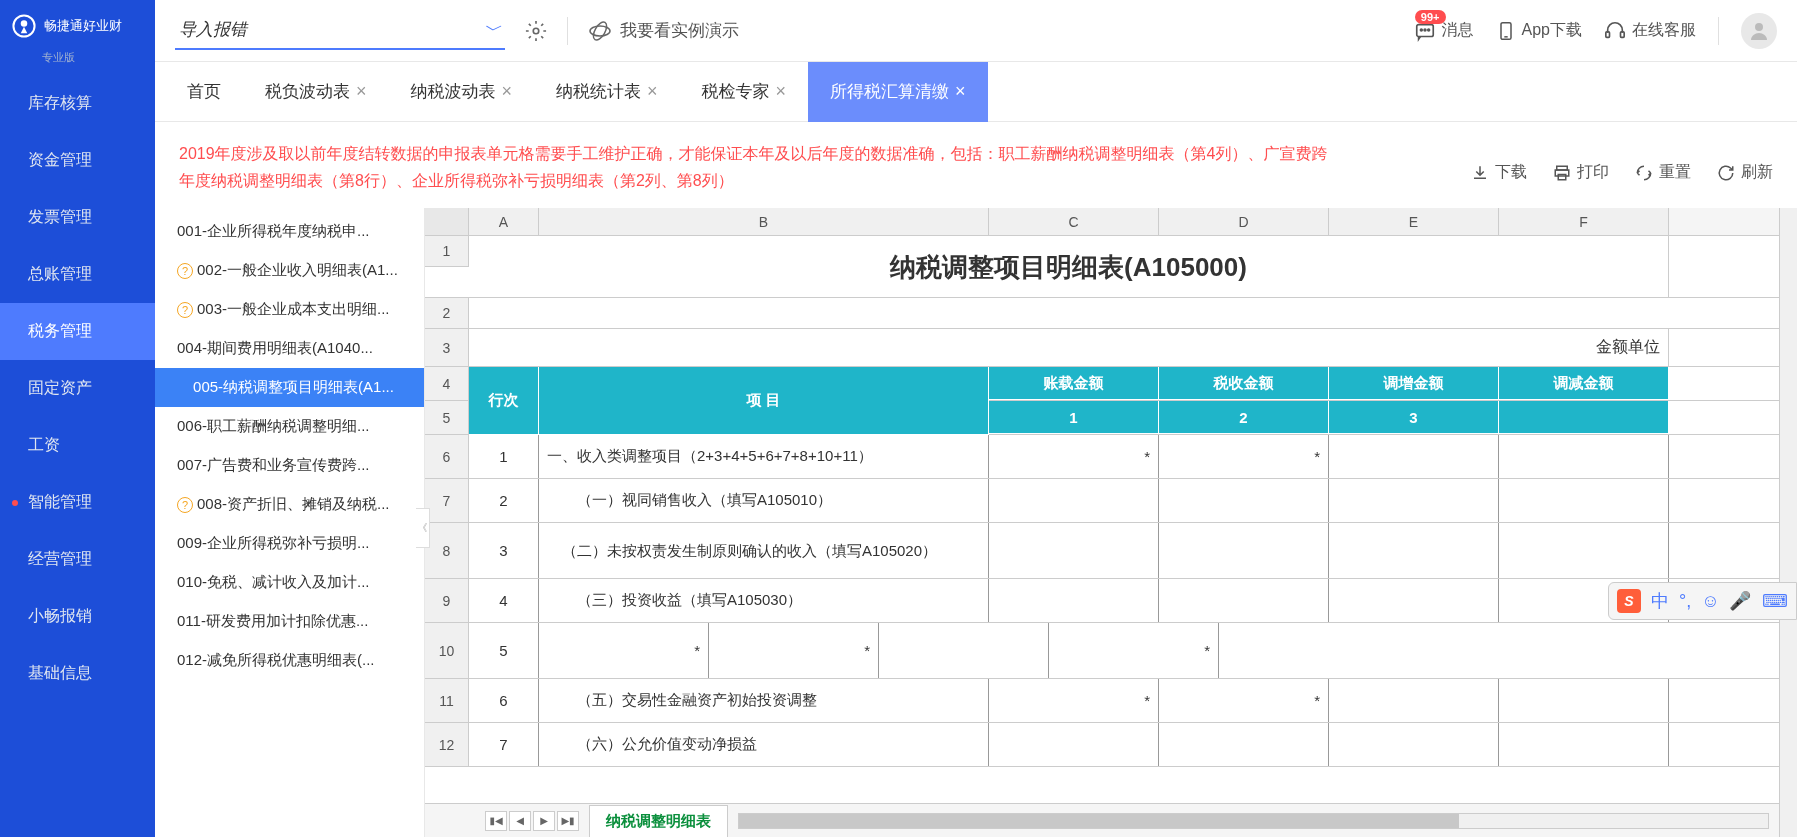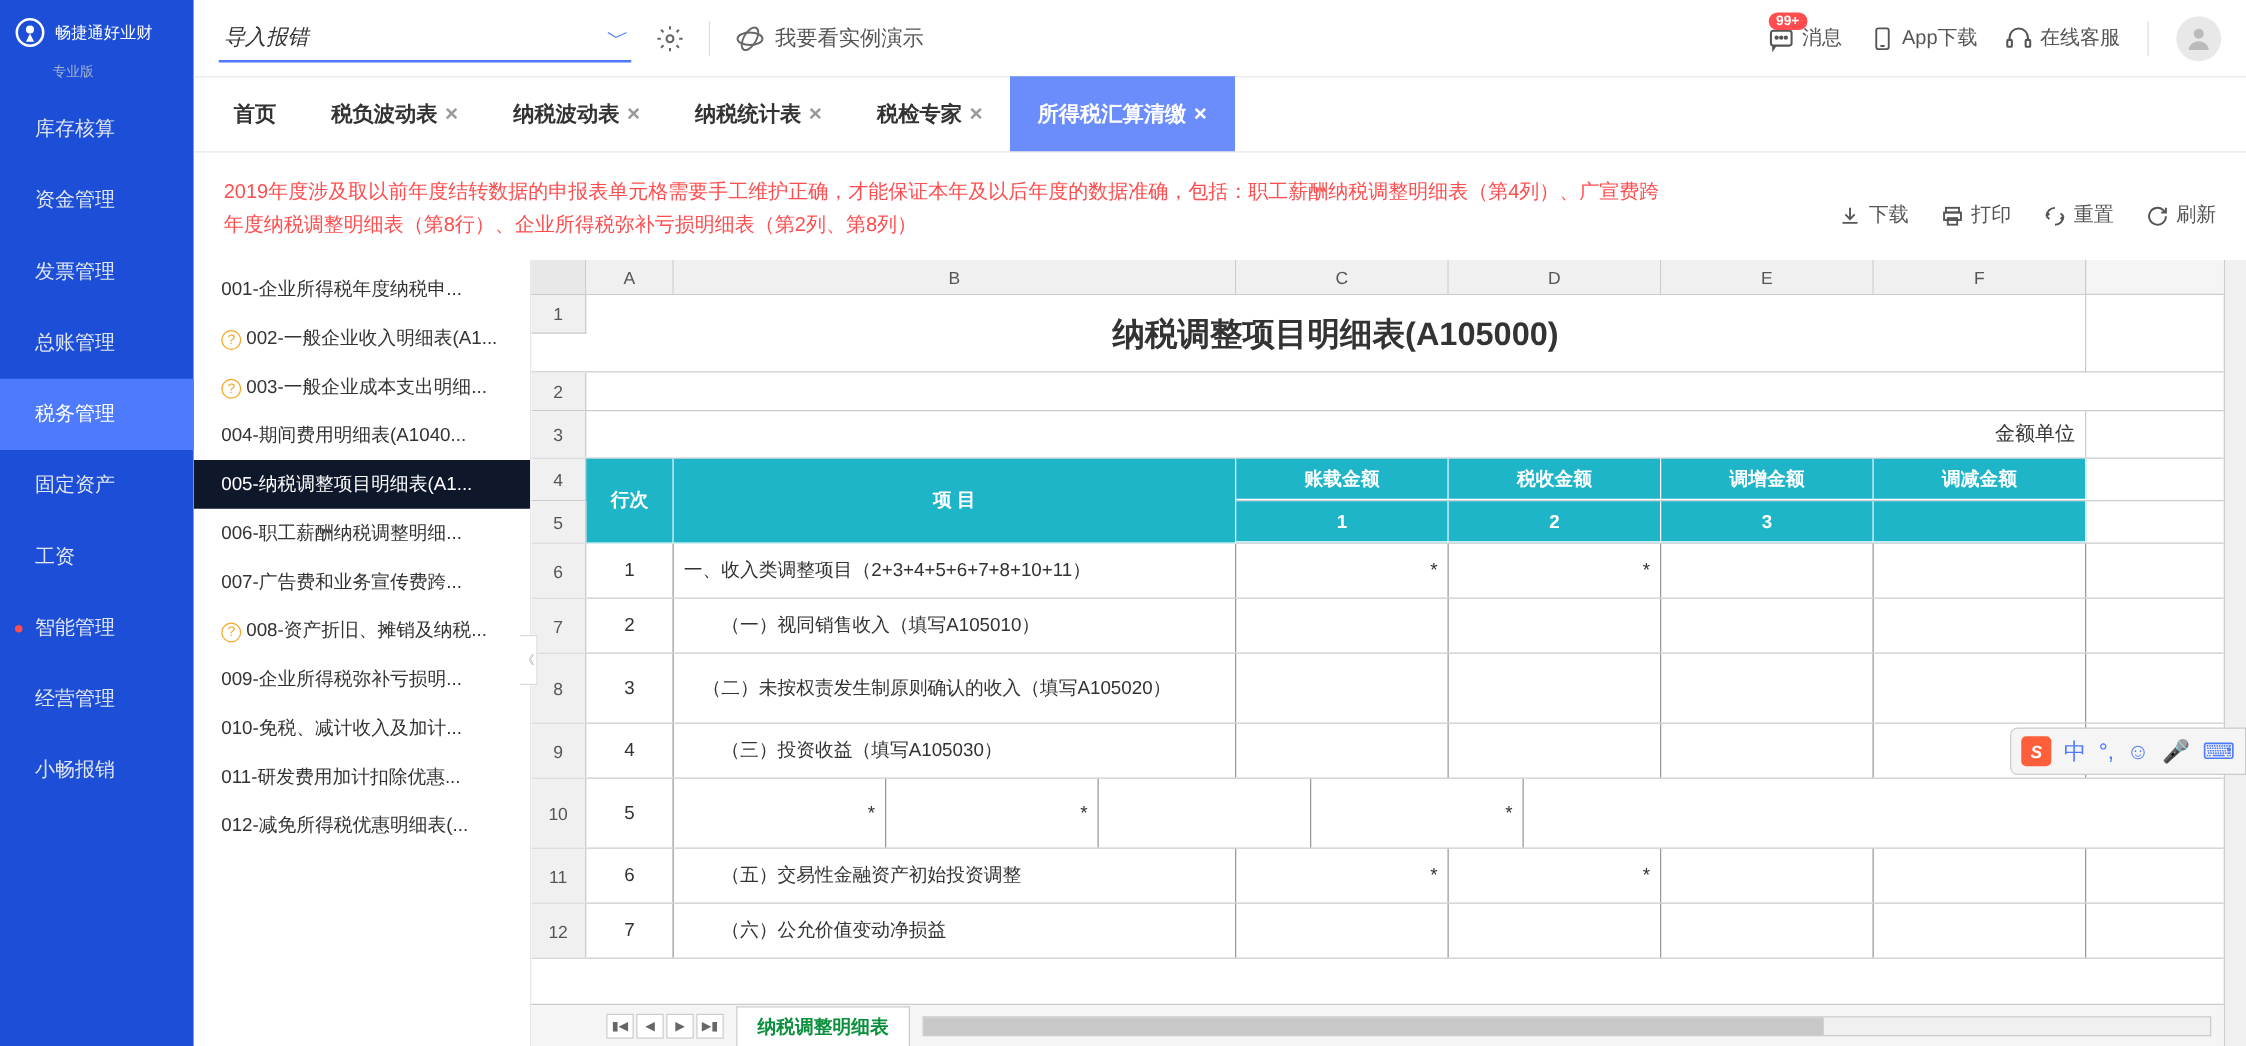--- a/index.html
+++ b/index.html
@@ -20,34 +20,34 @@
 .search-box { display: flex; align-items: center; width: 330px; border-bottom: 2px solid #4e7bfe; padding: 6px 4px; gap: 8px; font-style: italic; }
 .search-box span.text { flex: 1; font-size: 17px; color: #333; }
 .chevron-down { color: #4e7bfe; font-size: 18px; }
 .gear-icon { color: #666; font-size: 20px; cursor: pointer; }
 .divider { width: 1px; height: 28px; background: #e0e0e0; }
 .demo-link { display: flex; align-items: center; gap: 8px; color: #555; font-size: 17px; cursor: pointer; }
 .topbar-right { margin-left: auto; display: flex; align-items: center; gap: 22px; }
 .top-action { display: flex; align-items: center; gap: 6px; color: #555; font-size: 16px; cursor: pointer; position: relative; }
 .badge { position: absolute; top: -10px; right: 28px; background: #ff4d4f; color: #fff; font-size: 11px; padding: 1px 6px; border-radius: 10px; font-weight: bold; margin-left: 28px; }
 .avatar { width: 36px; height: 36px; background: #e8e8e8; border-radius: 50%; display: flex; align-items: center; justify-content: center; color: #aaa; }
-.tabs { height: 60px; display: flex; align-items: flex-end; padding: 0 10px; border-bottom: 1px solid #e8e8e8; font-weight: bold; }
+.tabs { height: 60px; display: flex; align-items: center; padding: 0 10px; border-bottom: 1px solid #e8e8e8; }
 .tab { padding: 0 22px; height: 60px; display: flex; align-items: center; gap: 6px; font-size: 17px; color: #333; cursor: pointer; }
 .tab.active { background: #6b8dfc; color: #fff; }
 .tab-close { font-size: 18px; color: #999; }
 .tab.active .tab-close { color: #fff; }
 .content { flex: 1; display: flex; flex-direction: column; min-height: 0; }
 .info-bar { display: flex; padding: 18px 24px 14px; gap: 30px; align-items: flex-start; }
 .info-text { color: #ff4d4f; font-size: 16px; line-height: 1.7; flex: 1; max-width: 1150px; }
 .actions { display: flex; gap: 26px; margin-left: auto; padding-top: 6px; margin-top: 16px; }
 .action-btn { display: flex; align-items: center; gap: 6px; color: #555; font-size: 16px; cursor: pointer; }
 .workspace { flex: 1; display: flex; min-height: 0; position: relative; }
 .tree-panel { width: 270px; border-right: 1px solid #e8e8e8; overflow-y: auto; padding: 4px 0; }
 .tree-item { padding: 10px 14px 10px 22px; font-size: 15px; color: #333; cursor: pointer; white-space: nowrap; overflow: hidden; text-overflow: ellipsis; position: relative; }
-.tree-item.selected { background: #0f172a; color: #fff; }
+.tree-item.selected { background: #3b82f6; color: #fff; text-align: center; }
 .tree-item .q { display: inline-block; width: 16px; height: 16px; border: 1px solid #f5a623; color: #f5a623; border-radius: 50%; font-size: 11px; text-align: center; line-height: 14px; margin-right: 4px; }
 .collapse-handle { position: absolute; left: 261px; top: 300px; width: 14px; height: 40px; background: #fff; border: 1px solid #ddd; border-left: none; display: flex; align-items: center; justify-content: center; font-size: 10px; color: #999; cursor: pointer; z-index: 5; }
 .sheet { flex: 1; display: flex; flex-direction: column; min-width: 0; position: relative; }
 .col-headers { display: flex; height: 28px; background: #f5f5f5; border-bottom: 1px solid #ccc; }
 .corner { width: 44px; border-right: 1px solid #ccc; background: #e8e8e8; }
 .col-h { border-right: 1px solid #ccc; text-align: center; font-size: 14px; color: #555; line-height: 28px; background: #f0f0f0; }
 .col-A { width: 70px; } .col-B { width: 450px; } .col-C, .col-D, .col-E, .col-F { width: 170px; }
 .sheet-body { flex: 1; overflow: auto; position: relative; }
 .sheet-row { display: flex; border-bottom: 1px solid #ccc; }
 .row-h { width: 44px; background: #f0f0f0; border-right: 1px solid #ccc; text-align: center; font-size: 14px; color: #555; display: flex; align-items: center; justify-content: center; flex-shrink: 0; }
@@ -99,20 +99,21 @@
         <div class="nav-item"><span>库存核算</span></div>
         <div class="nav-item"><span>资金管理</span></div>
         <div class="nav-item"><span>发票管理</span></div>
         <div class="nav-item"><span>总账管理</span></div>
         <div class="nav-item active"><span>税务管理</span></div>
         <div class="nav-item"><span>固定资产</span></div>
         <div class="nav-item"><span>工资</span></div>
         <div class="nav-item"><span class="dot"></span><span>智能管理</span></div>
         <div class="nav-item"><span>经营管理</span></div>
         <div class="nav-item"><span>小畅报销</span></div>
+        <div class="nav-item"><span>基础信息</span></div>
       </div>
   </div>
 
   <div class="main">
     <div class="topbar">
       <div class="search-box">
         <span class="text">导入报错</span>
         <span class="chevron-down">﹀</span>
       </div>
       <span class="gear-icon">

